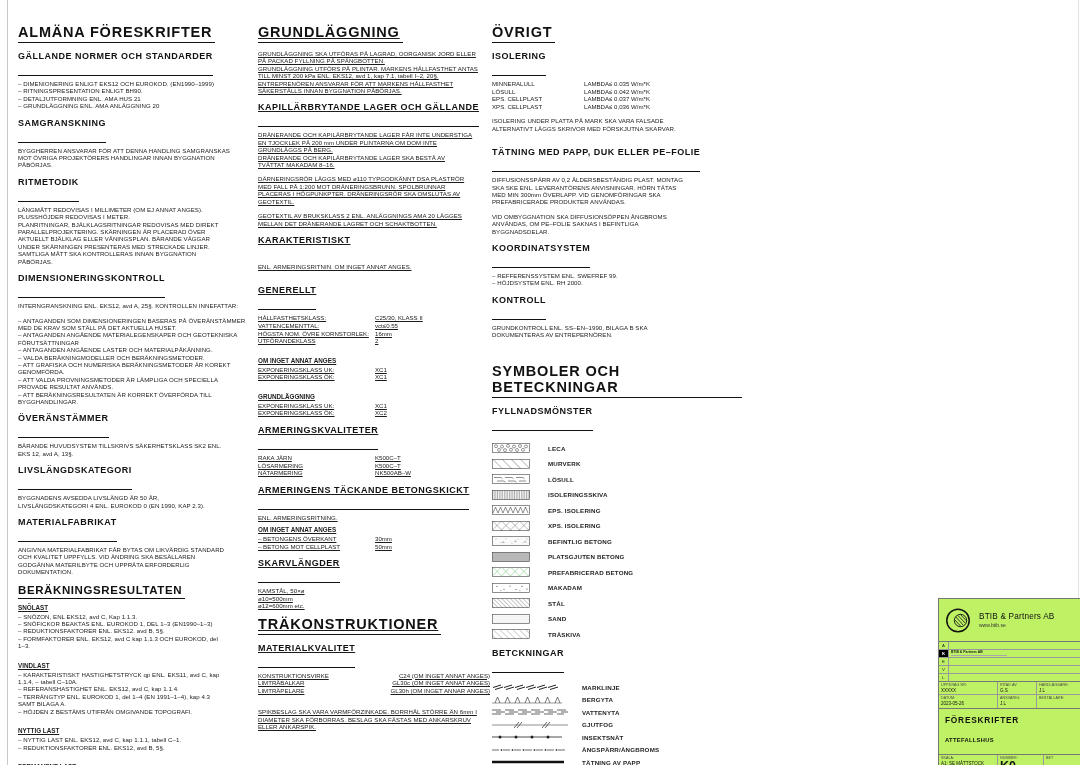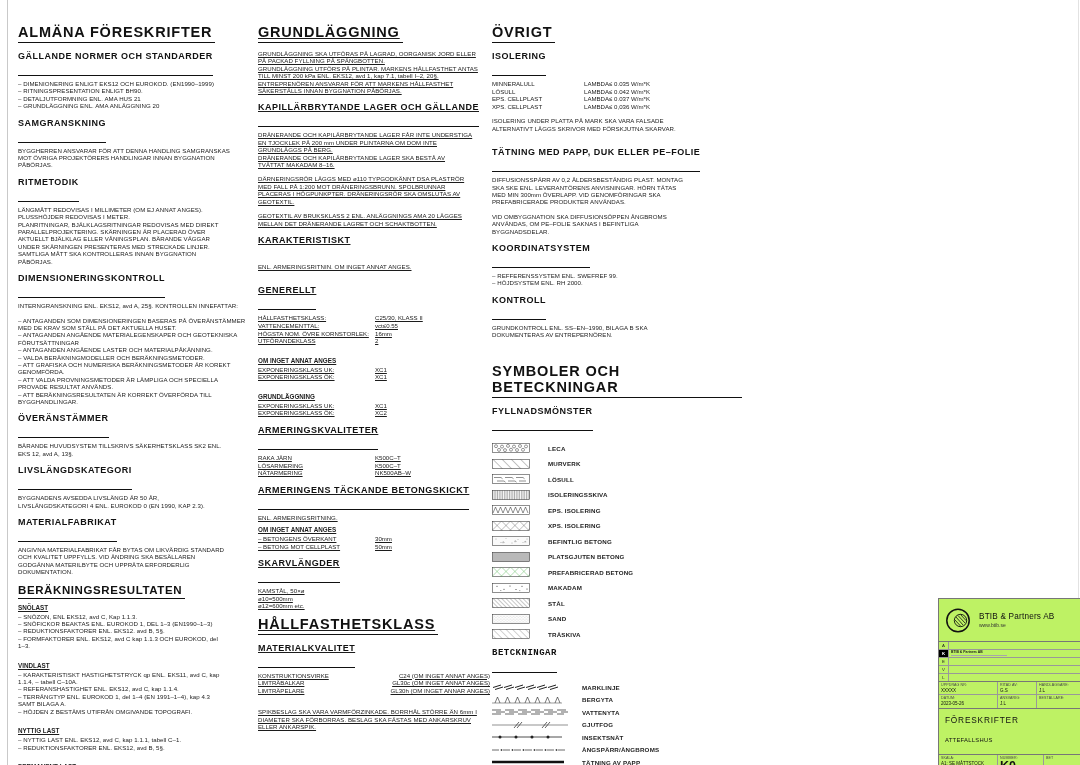--- a/index.html
+++ b/index.html
@@ -51,21 +51,21 @@
   .tb-rev-letter.active{background:#000;color:#fff;font-weight:bold;}
   .tb-rev-content{padding:.5px 0 0 2px;overflow:hidden;}
   .tb-rev-name{font-size:3.4px;font-weight:bold;line-height:3.6px;white-space:nowrap;}
   .tb-rev-addr{height:1.6px;width:56px;background:#a8a8a8;margin-top:.6px;}
   .tb-info{display:grid;grid-template-columns:59px 39px 43px;border-bottom:1px solid #777;}
   .tb-cell{height:13px;border-right:.5px solid #999;border-bottom:.5px solid #999;padding:1px 2px;overflow:hidden;box-sizing:border-box;}
   .tb-cell:nth-child(3n){border-right:none;}
   .tb-cell:nth-child(n+4){border-bottom:none;}
   .tb-label{font-size:3.6px;color:#444;letter-spacing:.1px;}
   .tb-value{font-size:4.5px;color:#111;margin-top:.8px;}
-  .tb-title{height:46px;border-bottom:1px solid #777;padding:6px 6px 0;box-sizing:border-box;}
+  .tb-title{height:46px;border-bottom:1px solid #777;padding:6px 6px 0;box-sizing:border-box;font-weight:bold;}
   .tb-doc{font-size:8.3px;color:#111;letter-spacing:.8px;}
   .tb-proj{font-size:5.8px;color:#111;margin-top:12px;letter-spacing:.3px;}
   .tb-bottom{display:flex;height:26px;}
   .tb-skala{width:59px;border-right:.5px solid #999;padding:1px 2px;box-sizing:border-box;}
   .tb-nummer{width:46px;border-right:.5px solid #999;padding:1px 2px;box-sizing:border-box;}
   .tb-k0{font-size:12.5px;font-weight:bold;color:#111;line-height:13px;}
   .tb-bet{flex:1;padding:1px 2px;box-sizing:border-box;}
 </style>
 </head>
 <body>
@@ -225,21 +225,21 @@
       <span class="kvalue">30mm</span>
     </div>
     <div class="kv">
       <span class="klabel">– BETONG MOT CELLPLAST</span>
       <span class="kvalue">50mm</span>
     </div>
     <div class="h2">SKARVLÄNGDER</div>
     <div class="p">KAMSTÅL, 50×ø</div>
     <div class="p">ø10=500mm</div>
     <div class="p">ø12=600mm etc.</div>
-    <div class="h1">HÅLLFASTHETSKLASS</div>
+    <div class="h1">TRÄKONSTRUKTIONER</div>
     <div class="h2">MATERIALKVALITET</div>
     <div class="kvr">
       <span class="klabel">KONSTRUKTIONSVIRKE</span>
       <span class="kvalue">C24 (OM INGET ANNAT ANGES)</span>
     </div>
     <div class="kvr">
       <span class="klabel">LIMTRÄBALKAR</span>
       <span class="kvalue">GL30c (OM INGET ANNAT ANGES)</span>
     </div>
     <div class="kvr">
@@ -458,21 +458,21 @@
       <defs>
           <pattern id="pm13" width="4.6" height="4.6" patternUnits="userSpaceOnUse" patternTransform="rotate(-45)">
             <line x1="0" y1="0" x2="0" y2="4.6" stroke="#333" stroke-width=".45"></line>
           </pattern>
         </defs>
       <rect class="swb" fill="url(#pm13)"></rect>
     </svg>
     <span class="ll">TRÄSKIVA</span>
   </div>
 
-  <div class="h2" style="margin-top:6px;font-family:Liberation Mono, monospace;">BETCKNINGAR</div>
+  <div class="h2" style="margin-top:6px;">BETCKNINGAR</div>
   <div style="height:4px;"></div>
 
   <div class="brow">
     <svg viewBox="0 0 80 12">
       <g stroke="#222" stroke-width="1">
         <line x1="1" y1="6.5" x2="9" y2="4"></line>
           <line x1="3" y1="8.5" x2="11" y2="6"></line>
         <line x1="12" y1="6.5" x2="20" y2="4"></line>
           <line x1="14" y1="8.5" x2="22" y2="6"></line>
         <line x1="23" y1="6.5" x2="31" y2="4"></line>

